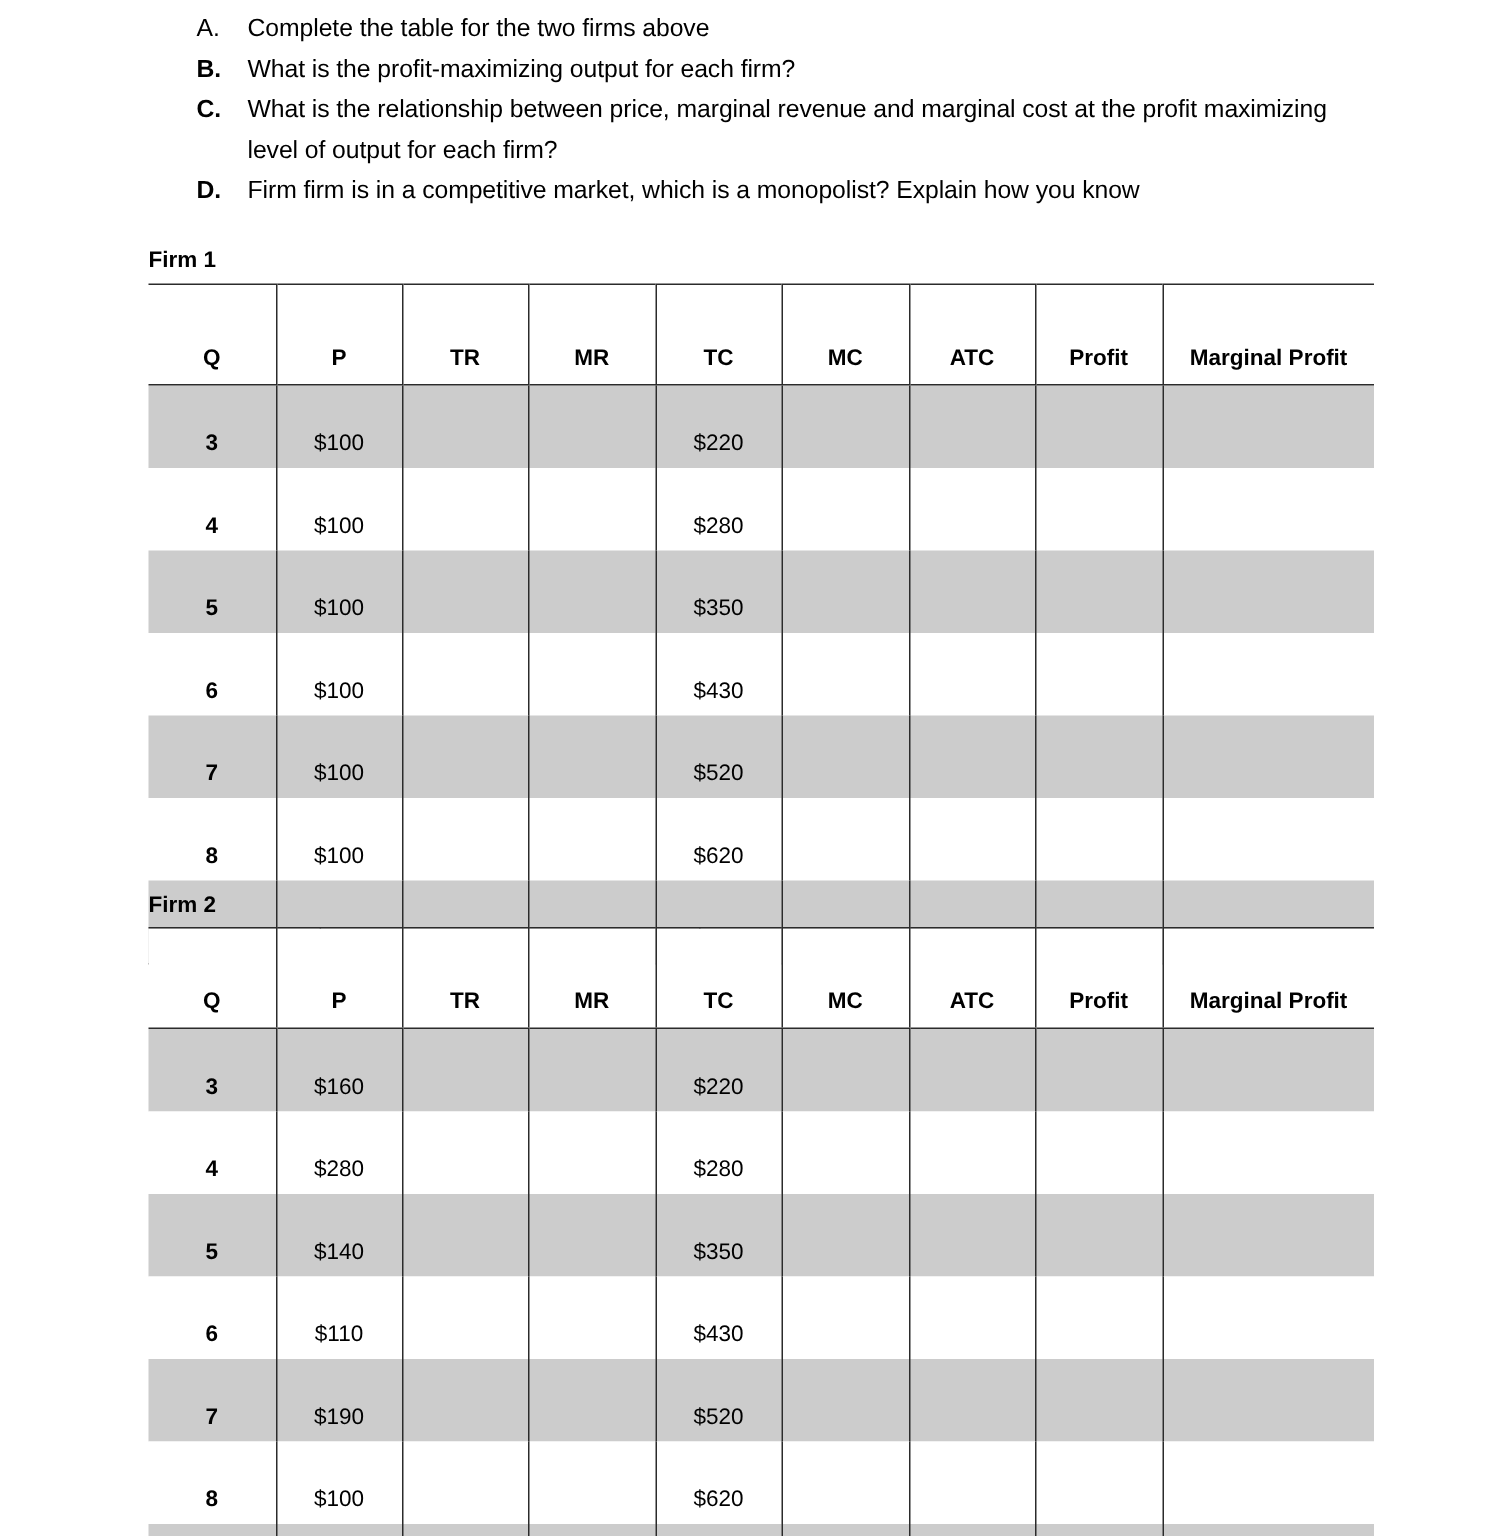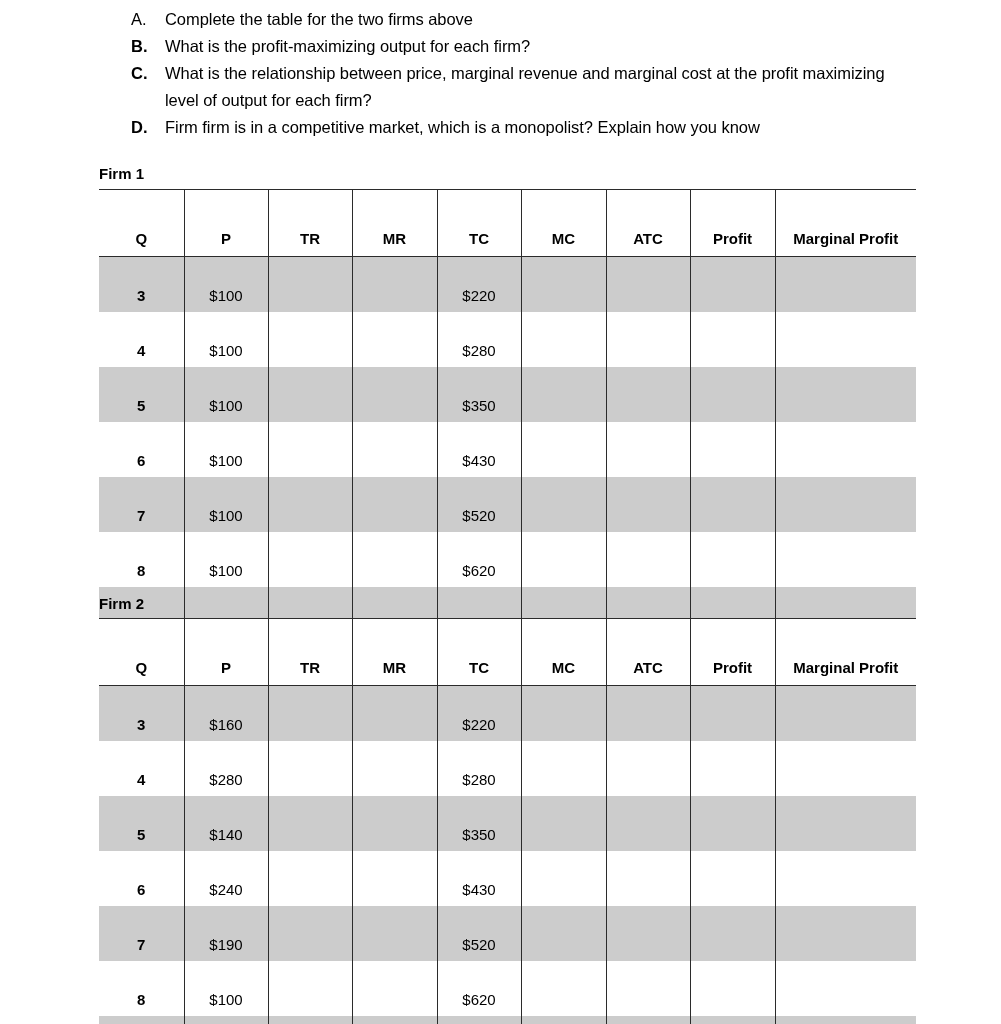--- a/index.html
+++ b/index.html
@@ -326,21 +326,21 @@
             <td></td>
             <td></td>
             <td>$350</td>
             <td></td>
             <td></td>
             <td></td>
             <td></td>
           </tr>
           <tr class="plain">
             <td class="col-q">6</td>
-            <td>$240</td>
+            <td>$110</td>
             <td></td>
             <td></td>
             <td>$430</td>
             <td></td>
             <td></td>
             <td></td>
             <td></td>
           </tr>
           <tr class="shaded">
             <td class="col-q">7</td>

